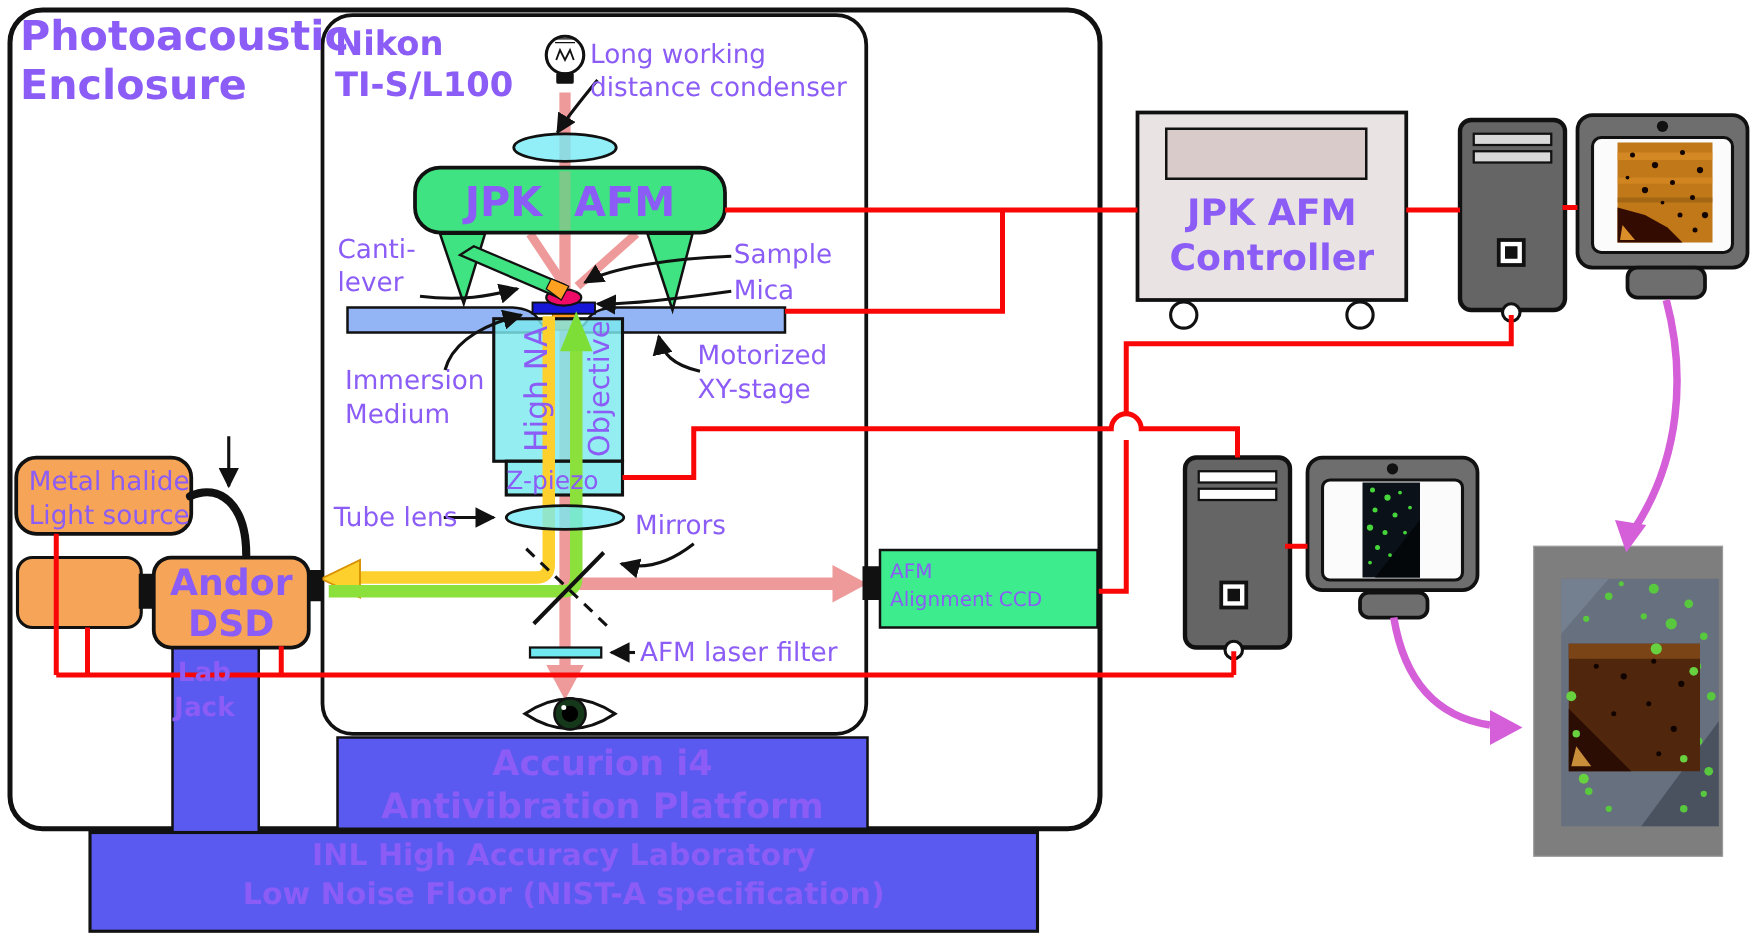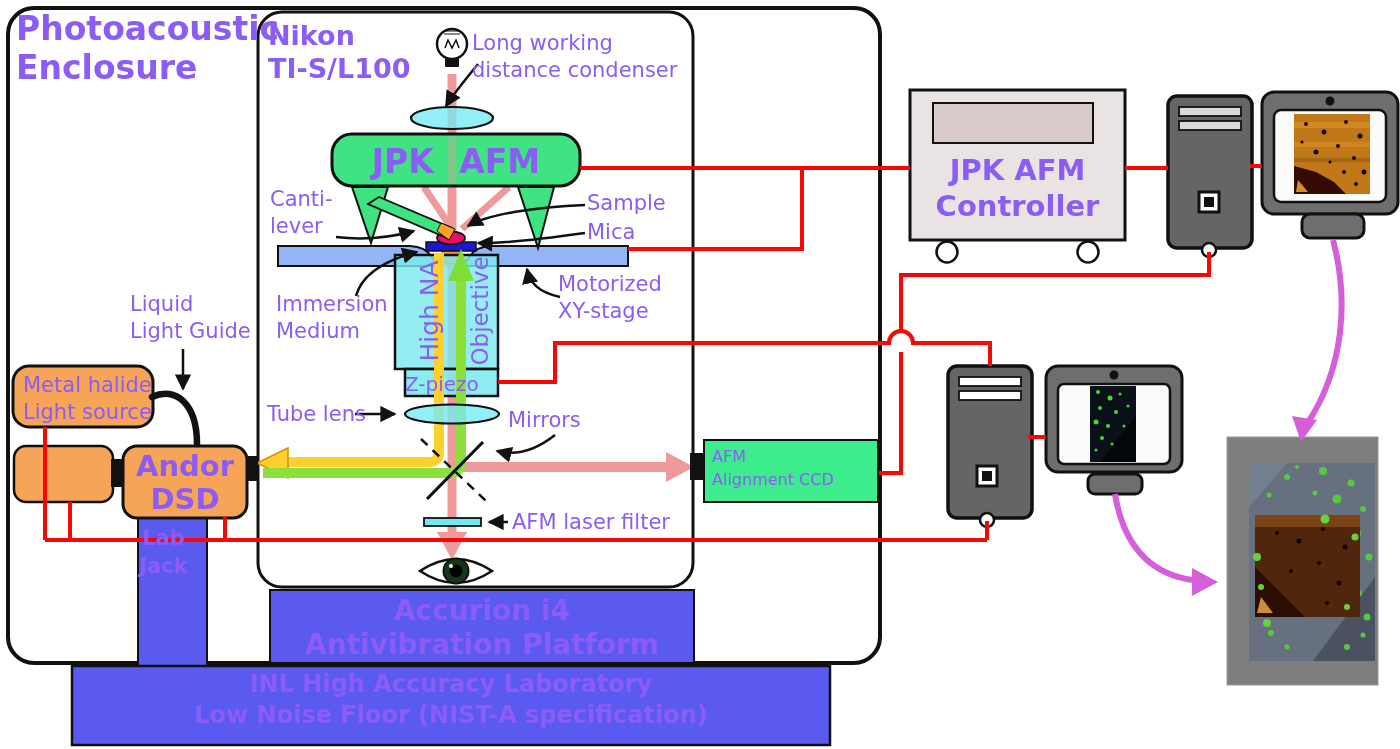--- a/index.html
+++ b/index.html
@@ -319,24 +319,20 @@
     </div>
 <div class="lbl t-tubelens">
       <span>Tube lens</span>
     </div>
 <div class="lbl t-mirrors">
       <span>Mirrors</span>
     </div>
 <div class="lbl t-filter">
       <span>AFM laser filter</span>
     </div>
-<div class="lbl t-llg">
-  <span>Liquid</span>
-  <span>Light Guide</span>
-</div>
 <div class="lbl t-metalhalide">
   <span>Metal halide</span>
   <span>Light source</span>
 </div>
 <div class="lbl t-andor">
   <span>Andor</span>
   <span>DSD</span>
 </div>
 <div class="lbl t-labjack">
   <span>Lab</span>

